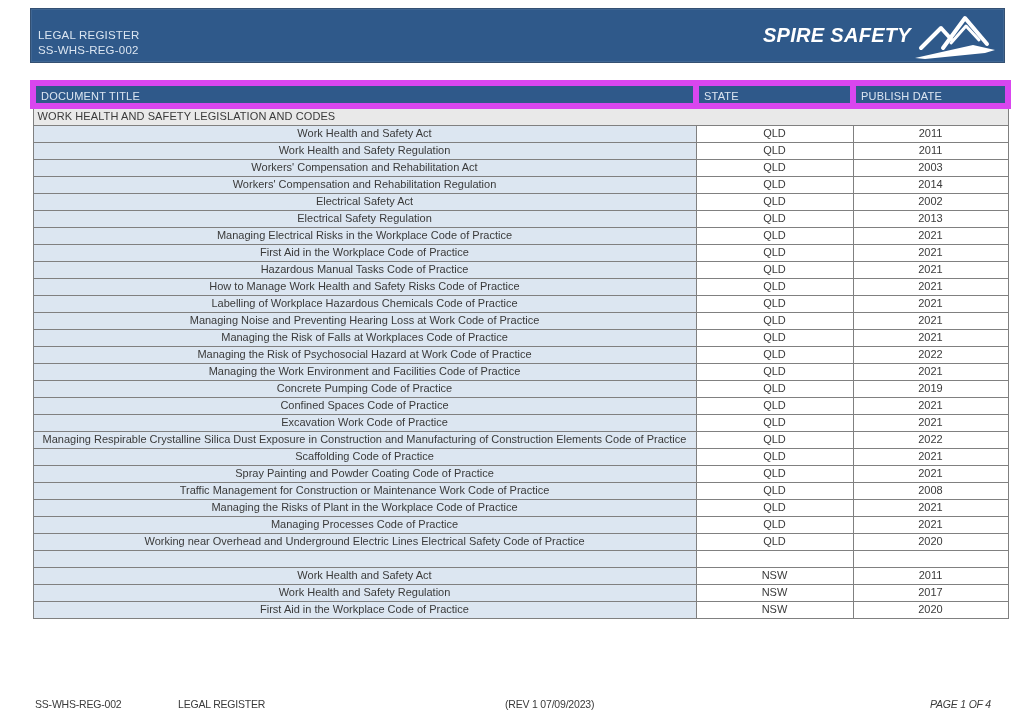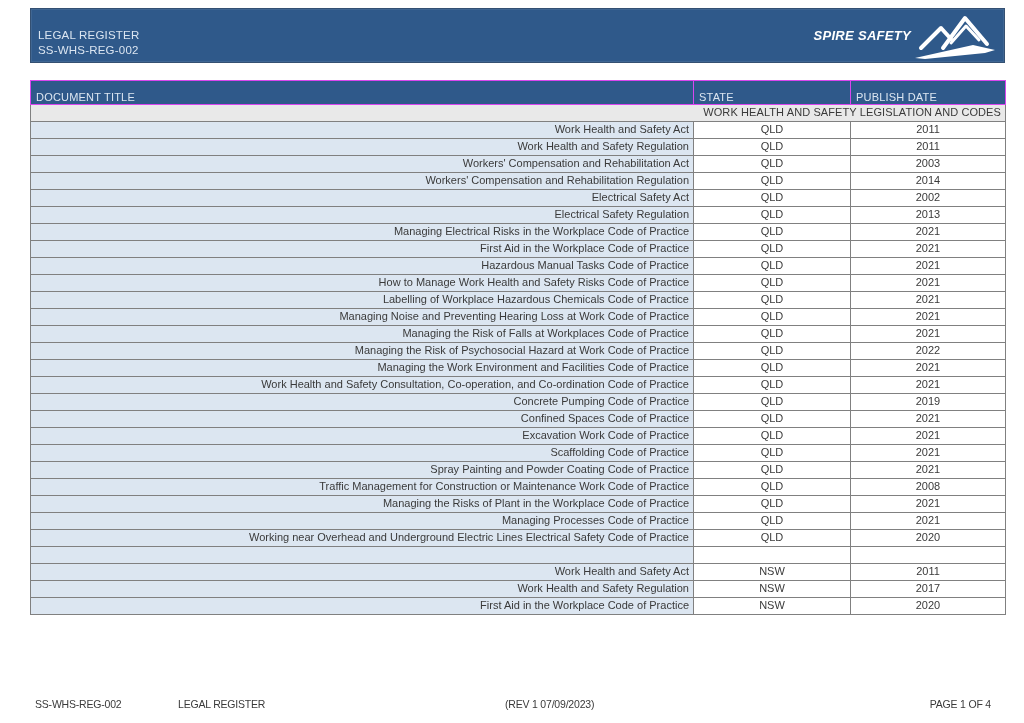--- a/index.html
+++ b/index.html
@@ -30,21 +30,21 @@
     letter-spacing: 0.2px;
   }
   .logo {
     display: flex;
     align-items: center;
     padding-right: 8px;
     gap: 4px;
   }
   .logo-text {
     color: #ffffff;
-    font-size: 13px;
+    font-size: 20px;
     font-weight: bold;
     font-style: italic;
     letter-spacing: 0.3px;
     white-space: nowrap;
   }
   .logo-icon svg { display: block; }
 
   
   .register-table {
     position: absolute;
@@ -57,63 +57,63 @@
   .register-table col.c-state { width: 157px; }
   .register-table col.c-date  { width: 155px; }
 
   .register-table th {
     background: var(--header-blue, #2F598A);
     color: #dce6f1;
     font-size: 11px;
     font-weight: normal;
     text-align: left;
     height: 18px;
-    padding: 10px 4px 1px 5px;
-    border: 1px solid #d946ef;
+    padding: 4px 4px 1px 5px;
+    border: 6px solid #d946ef;
     letter-spacing: 0.2px;
     margin-top: 24px;
   }
   .register-table td {
     font-size: 11px;
     color: #3a3a3a;
     height: 17px;
     border: 1px solid #808080;
     padding: 1px 4px;
     line-height: 13.5px;
   }
   .register-table td.section-cell {
     background: var(--section-gray, #E9E9E9);
-    text-align: right;
+    text-align: left;
     padding-left: 4px;
     letter-spacing: 0.1px;
   }
   .register-table td.cell-title {
     background: var(--row-blue, #DCE6F1);
-    text-align: right;
+    text-align: center;
   }
   .register-table td.cell-state,
   .register-table td.cell-date {
     background: #ffffff;
     text-align: center;
   }
 
   
   .page-footer {
     position: absolute;
     left: 30px; top: 696px;
     width: 975px; height: 18px;
     font-size: 10.5px;
     color: #3a3a3a;
     letter-spacing: -0.2px;
   }
   .page-footer span { position: absolute; top: 2px; white-space: nowrap; }
   .footer-doc-id   { left: 5px; }
   .footer-doc-name { left: 148px; }
   .footer-revision { left: 475px; }
-  .footer-page     { right: 14px; }
+  .footer-page     { right: 14px; font-style: italic; }
 </style>
 </head>
 <body>
 
 <div class="page-header">
   <div class="header-text">
     <div>LEGAL REGISTER</div>
     <div>SS-WHS-REG-002</div>
   </div>
   <div class="logo">
@@ -215,38 +215,38 @@
     <td class="cell-title">Managing the Risk of Psychosocial Hazard at Work Code of Practice</td>
     <td class="cell-state">QLD</td>
     <td class="cell-date">2022</td>
   </tr>
       <tr>
     <td class="cell-title">Managing the Work Environment and Facilities Code of Practice</td>
     <td class="cell-state">QLD</td>
     <td class="cell-date">2021</td>
   </tr>
       <tr>
-    <td class="cell-title">Work Health and Safety Consultation, Co-operation, and Co-ordination Code of Practice</td>
-    <td class="cell-state">QLD</td>
-    <td class="cell-date">2021</td>
-  </tr>
-      <tr>
     <td class="cell-title">Concrete Pumping Code of Practice</td>
     <td class="cell-state">QLD</td>
     <td class="cell-date">2019</td>
   </tr>
       <tr>
     <td class="cell-title">Confined Spaces Code of Practice</td>
     <td class="cell-state">QLD</td>
     <td class="cell-date">2021</td>
   </tr>
       <tr>
     <td class="cell-title">Excavation Work Code of Practice</td>
     <td class="cell-state">QLD</td>
     <td class="cell-date">2021</td>
+  </tr>
+      <tr>
+    <td class="cell-title">Managing Respirable Crystalline Silica Dust Exposure in Construction and Manufacturing of Construction Elements Code of Practice</td>
+    <td class="cell-state">QLD</td>
+    <td class="cell-date">2022</td>
   </tr>
       <tr>
     <td class="cell-title">Scaffolding Code of Practice</td>
     <td class="cell-state">QLD</td>
     <td class="cell-date">2021</td>
   </tr>
       <tr>
     <td class="cell-title">Spray Painting and Powder Coating Code of Practice</td>
     <td class="cell-state">QLD</td>
     <td class="cell-date">2021</td>

